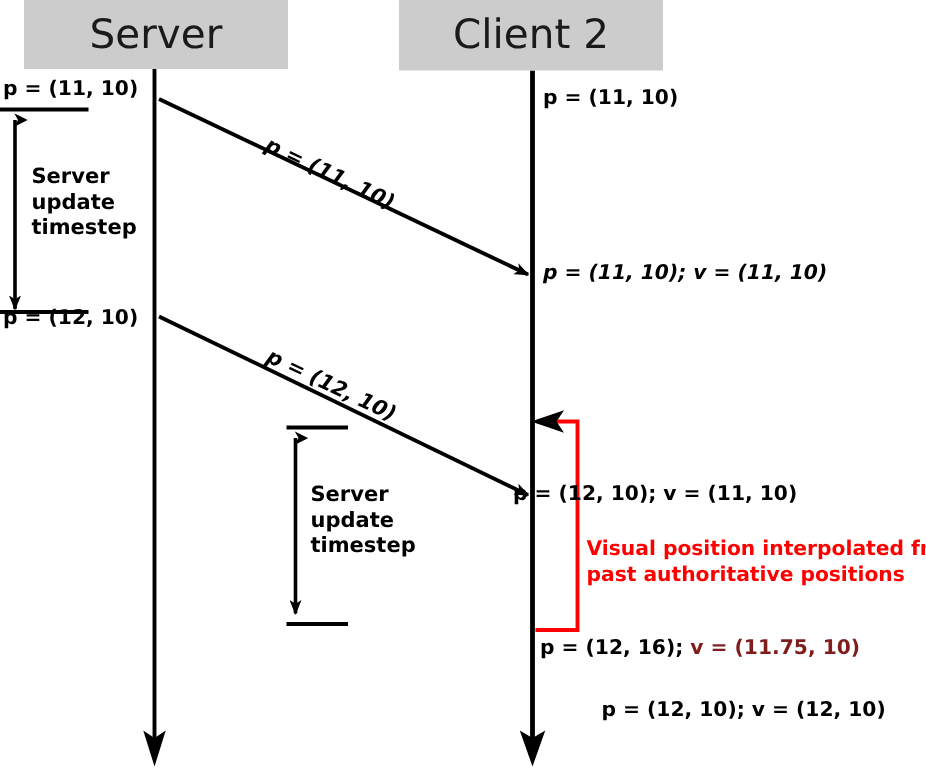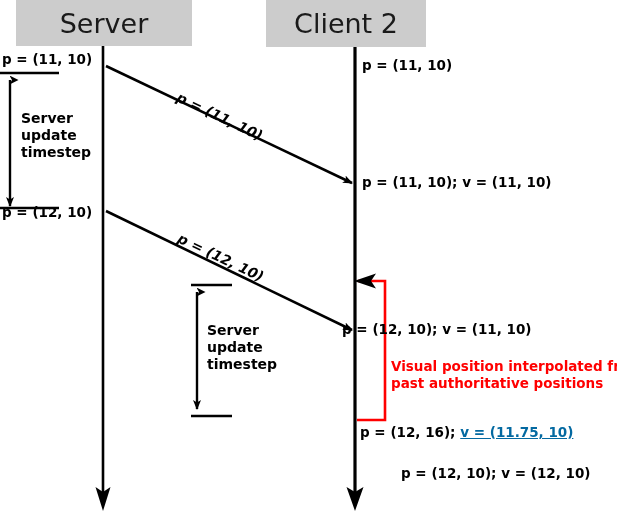--- a/index.html
+++ b/index.html
@@ -40,21 +40,21 @@
     font-family: "DejaVu Sans", sans-serif;
     font-size: 13.5px;
     font-weight: bold;
     color: #000000;
     white-space: nowrap;
     line-height: 1.0;
   }
   .note.red {
     color: #ff0000;
   }
-  .note .redspan { color: #0369a1; text-decoration: underline; }
+  .note .redspan { color: #7f1d1d; }
   .bracket-label {
     position: absolute;
     font-family: "DejaVu Sans", sans-serif;
     font-size: 14px;
     font-weight: bold;
     color: #000000;
     line-height: 1.22;
     white-space: nowrap;
   }
   .msg-label {
@@ -111,21 +111,21 @@
   <g>
     <path d="M358,281 L385,281 L385,420 L357,420" fill="none" stroke="#ff0000" stroke-width="2.6"></path>
     <path d="M354,281 L376,273.5 L371,281 L376,288.5 Z" fill="#000000"></path>
   </g>
 </svg>
 
 <div class="hdr-box" style="left:16px; top:0px; width:176px; height:46px;">
   <span class="hdr-label">Server</span>
 </div>
 
-<div class="hdr-box" style="left:266px; top:0px; width:160px; height:47px;">
+<div class="hdr-box" style="left:266px; top:0px; width:176px; height:47px;">
   <span class="hdr-label">Client 2</span>
 </div>
 
 <div class="note" style="left:2px; top:53px;">p = (11, 10)</div>
 
 <div class="note" style="left:2px; top:206px;">p = (12, 10)</div>
 
 <div class="bracket-label" style="left:21px; top:110px;">
   <div>Server</div>
   <div>update</div>
@@ -137,21 +137,21 @@
   <div>update</div>
   <div>timestep</div>
 </div>
 
 <div class="msg-label" style="left:181px; top:89px; transform: rotate(25.4deg);">p = (11, 10)</div>
 
 <div class="msg-label" style="left:182px; top:230px; transform: rotate(25.4deg);">p = (12, 10)</div>
 
 <div class="note" style="left:362px; top:59px;">p = (11, 10)</div>
 
-<div class="note" style="left:362px; top:176px;">p = (11, 10); v = (11, 10)</div>
+<div class="note" style="left:362px; top:176px;font-style:italic;">p = (11, 10); v = (11, 10)</div>
 
 <div class="note" style="left:342px; top:323px;">p = (12, 10); v = (11, 10)</div>
 
 <div class="note" style="left:360px; top:426px;"><span>p = (12, 16); </span><span class="redspan">v = (11.75, 10)</span></div>
 
 <div class="note" style="left:360px; top:467px;margin-left:41px;">p = (12, 10); v = (12, 10)</div>
 
 <div class="note red" style="left:391px; top:358px; line-height:1.28;">
   <div>Visual position interpolated from</div>
   <div>past authoritative positions</div>

